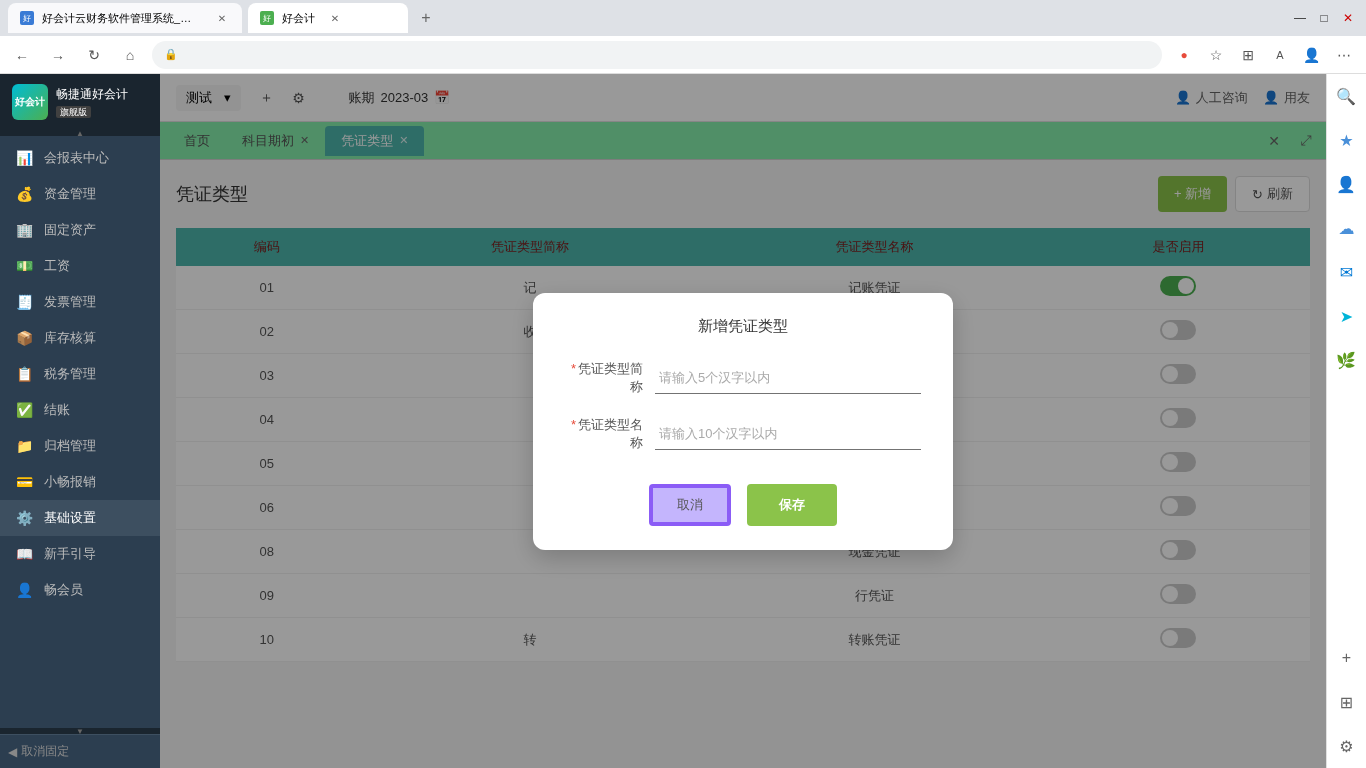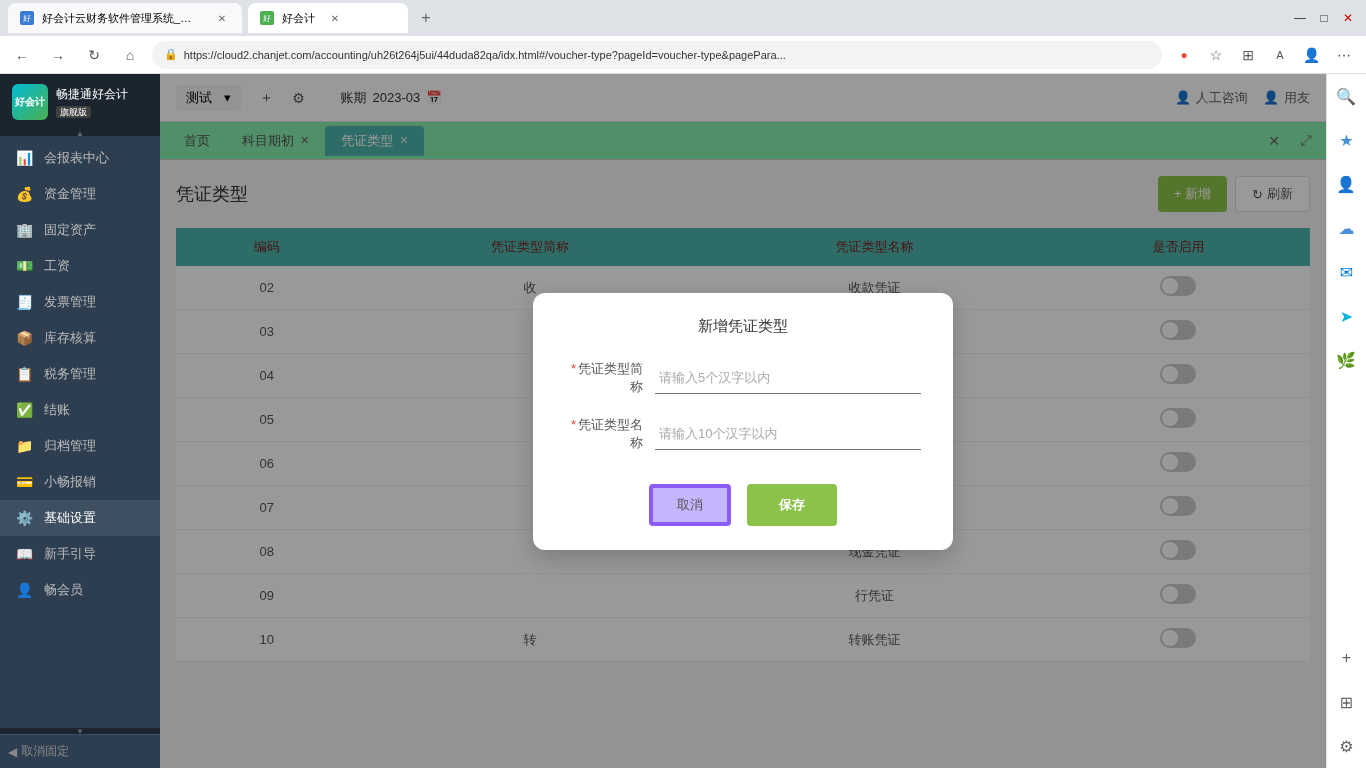--- a/index.html
+++ b/index.html
@@ -35,21 +35,21 @@
     .sidebar-item.active { background: #3d4f60; color: #fff; }
     .sidebar-item-icon { width: 18px; height: 18px; display: flex; align-items: center; justify-content: center; font-size: 14px; }
     .sidebar-bottom { padding: 8px; border-top: 1px solid #3d4f60; font-size: 12px; color: #888; display: flex; align-items: center; gap: 4px; cursor: pointer; }
 
     
     .main-content { flex: 1; display: flex; flex-direction: column; background: #f5f5f5; }
 
     
     .app-topbar { background: #fff; height: 48px; display: flex; align-items: center; padding: 0 16px; gap: 12px; border-bottom: 1px solid #e0e0e0; }
     .company-selector { display: flex; align-items: center; gap: 12px; background: #f5f5f5; border-radius: 4px; padding: 4px 10px; cursor: pointer; }
-    .period-info { display: flex; align-items: center; gap: 6px; font-size: 13px; color: #333; margin-left: 16px; }
+    .period-info { display: flex; align-items: center; gap: 6px; font-size: 13px; color: #333; margin-left: 24px; }
     .topbar-right { margin-left: auto; display: flex; align-items: center; gap: 16px; }
     .consult-btn { display: flex; align-items: center; gap: 4px; color: #666; font-size: 13px; cursor: pointer; }
     .user-btn { display: flex; align-items: center; gap: 4px; color: #666; font-size: 13px; cursor: pointer; }
 
     
     .tab-bar { background: #86efac; display: flex; align-items: center; height: 38px; padding: 0 8px; border-bottom: 1px solid #d0d0d0; position: relative; }
     .page-tab { padding: 6px 16px; font-size: 13px; cursor: pointer; color: #555; display: flex; align-items: center; gap: 6px; }
     .page-tab.active { background: #4db6ac; color: white; border-radius: 4px 4px 0 0; }
     .page-tab-close { font-size: 11px; color: rgba(255,255,255,0.8); }
     .tab-expand-btn { margin-left: auto; display: flex; gap: 8px; }
@@ -112,21 +112,20 @@
   </div>
 </div>
 
 <div class="address-bar">
   <div class="nav-btn">←</div>
   <div class="nav-btn">→</div>
   <div class="nav-btn">↻</div>
   <div class="nav-btn">⌂</div>
   <div class="url-bar">
     <span class="url-lock">🔒</span>
-    <span style="font-size:11px;overflow:hidden;white-space:nowrap;text-overflow:ellipsis;">https://cloud2.chanjet.com/accounting/uh26t264j5ui/44duda82qa/idx.html#/voucher-type?pageId=voucher-type&amp;pagePara...</span>
   </div>
   <div class="toolbar-icons">
     <div class="nav-btn" style="font-size:12px;color:#e74c3c;">●</div>
     <div class="nav-btn">☆</div>
     <div class="nav-btn">⊞</div>
     <div class="nav-btn" style="font-size:11px;">A</div>
     <div class="nav-btn">👤</div>
     <div class="nav-btn">⋯</div>
   </div>
 </div>
@@ -270,20 +269,30 @@
       <table class="data-table">
         <thead>
           <tr>
             <th>编码</th>
             <th>凭证类型简称</th>
             <th>凭证类型名称</th>
             <th>是否启用</th>
           </tr>
         </thead>
         <tbody id="table-body">
+        <tr>
+    <td>01</td>
+    <td>记</td>
+    <td>记账凭证</td>
+    <td>
+      <div class="toggle-switch on">
+        <div class="toggle-knob"></div>
+      </div>
+    </td>
+  </tr>
             <tr>
     <td>02</td>
     <td>收</td>
     <td>收款凭证</td>
     <td>
       <div class="toggle-switch ">
         <div class="toggle-knob"></div>
       </div>
     </td>
   </tr>
@@ -314,30 +323,20 @@
     <td>
       <div class="toggle-switch ">
         <div class="toggle-knob"></div>
       </div>
     </td>
   </tr>
             <tr>
     <td>06</td>
     <td></td>
     <td>收款凭证</td>
-    <td>
-      <div class="toggle-switch ">
-        <div class="toggle-knob"></div>
-      </div>
-    </td>
-  </tr>
-            <tr>
-    <td>07</td>
-    <td></td>
-    <td>付款凭证</td>
     <td>
       <div class="toggle-switch ">
         <div class="toggle-knob"></div>
       </div>
     </td>
   </tr>
             <tr>
     <td>08</td>
     <td></td>
     <td>现金凭证</td>

